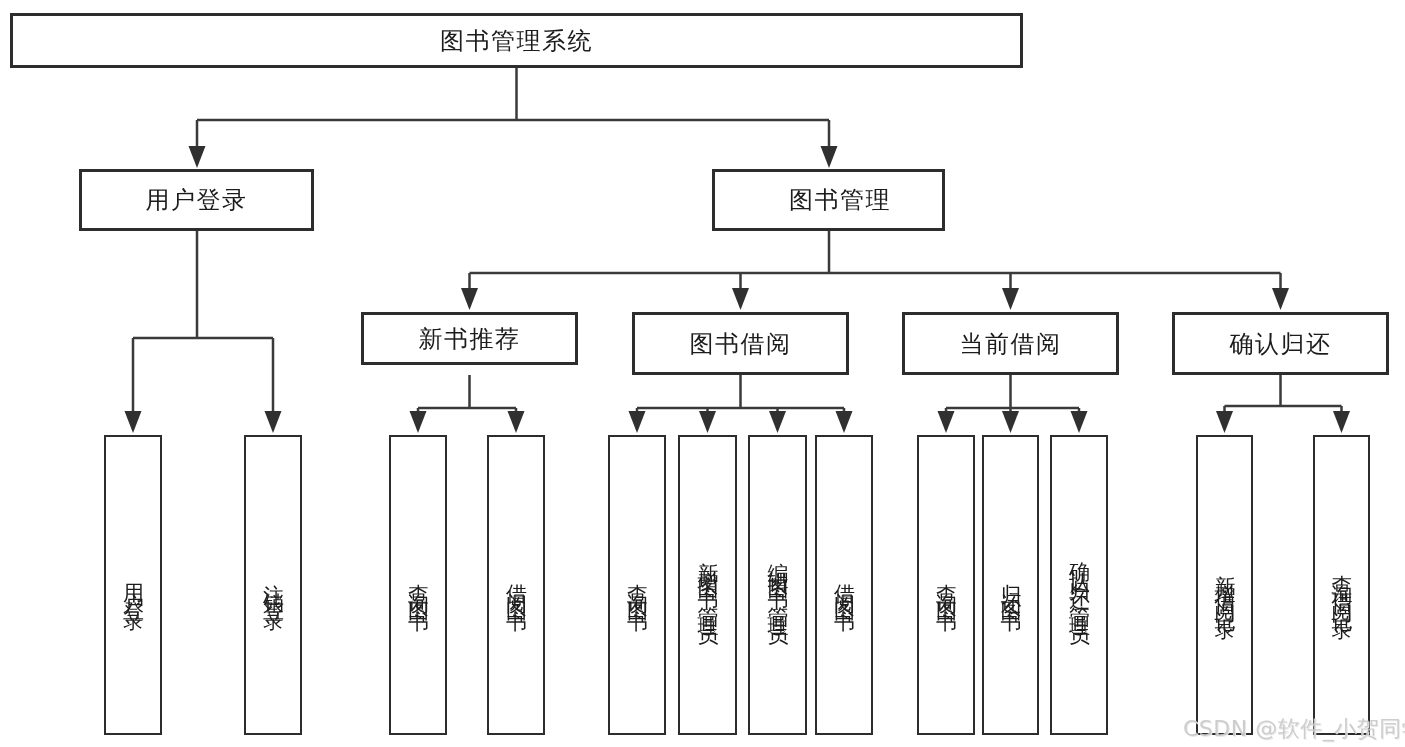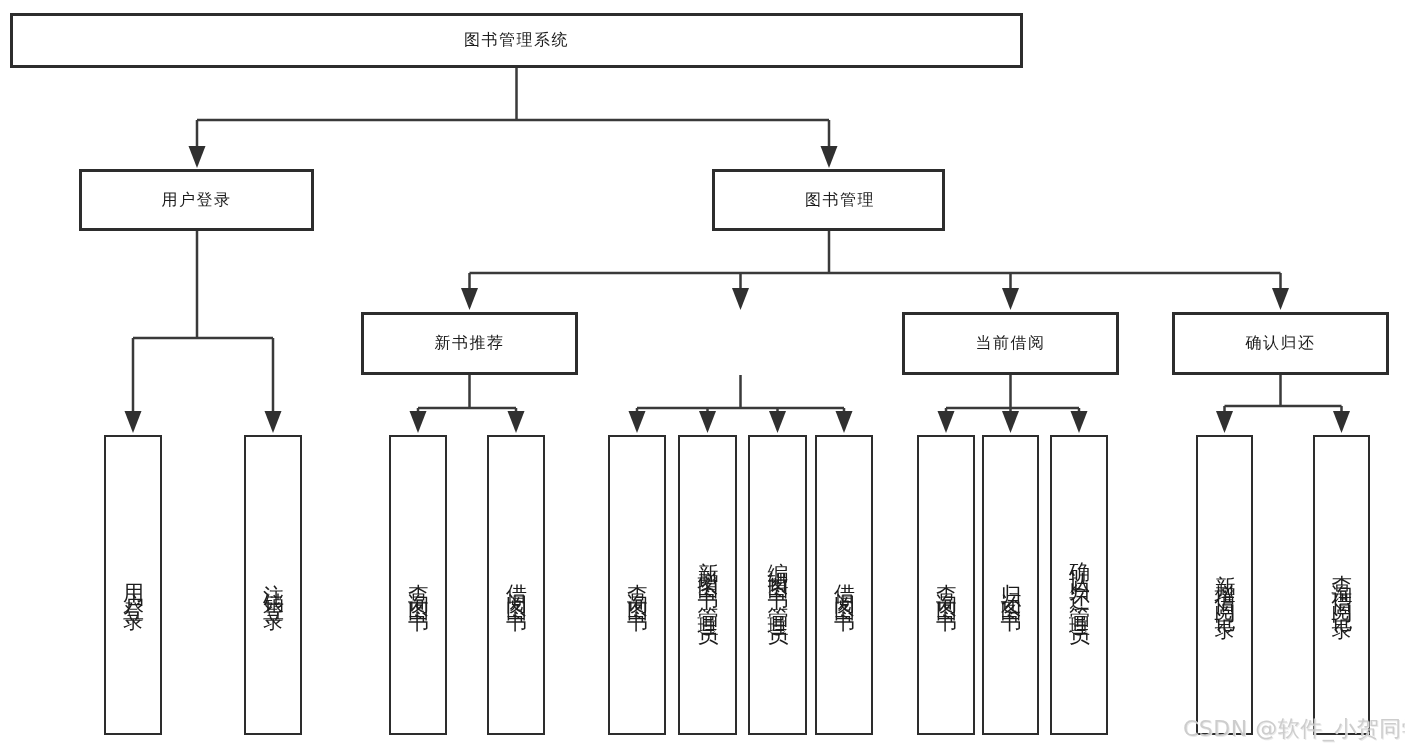--- a/index.html
+++ b/index.html
@@ -36,21 +36,21 @@
     box-sizing: border-box;
     background: #ffffff;
     border: 3px solid #2d2d2d;
     display: flex;
     align-items: center;
     justify-content: center;
     z-index: 2;
     color: #1c1c1c;
   }
   .hlabel {
-    font-size: 16px;
+    font-size: 24px;
     letter-spacing: 1.5px;
     white-space: nowrap;
   }
   .leaf {
     border-width: 2.5px;
   }
   .vlabel {
     writing-mode: vertical-rl;
     text-orientation: mixed;
     font-size: 21px;
@@ -122,22 +122,25 @@
     <span class="hlabel">图书管理系统</span>
   </div>
 
   <div class="box" style="left:79px; top:169px; width:235px; height:62px;">
     <span class="hlabel">用户登录</span>
   </div>
   <div class="box" style="left:712px; top:169px; width:233px; height:62px;padding-left:23px;">
     <span class="hlabel">图书管理</span>
   </div>
 
-  <div class="box" style="left:361px; top:312px; width:217px; height:63px;">
+  <div class="box" style="left:361px; top:312px; width:217px; height:53px;">
     <span class="hlabel">新书推荐</span>
+  </div>
+  <div class="box" style="left:632px; top:312px; width:217px; height:63px;">
+    <span class="hlabel">图书借阅</span>
   </div>
   <div class="box" style="left:902px; top:312px; width:217px; height:63px;">
     <span class="hlabel">当前借阅</span>
   </div>
   <div class="box" style="left:1172px; top:312px; width:217px; height:63px;">
     <span class="hlabel">确认归还</span>
   </div>
 
   <div class="box leaf" style="left:104px; top:435px; width:58px; height:300px;">
     <span class="vlabel">用户登录</span>

